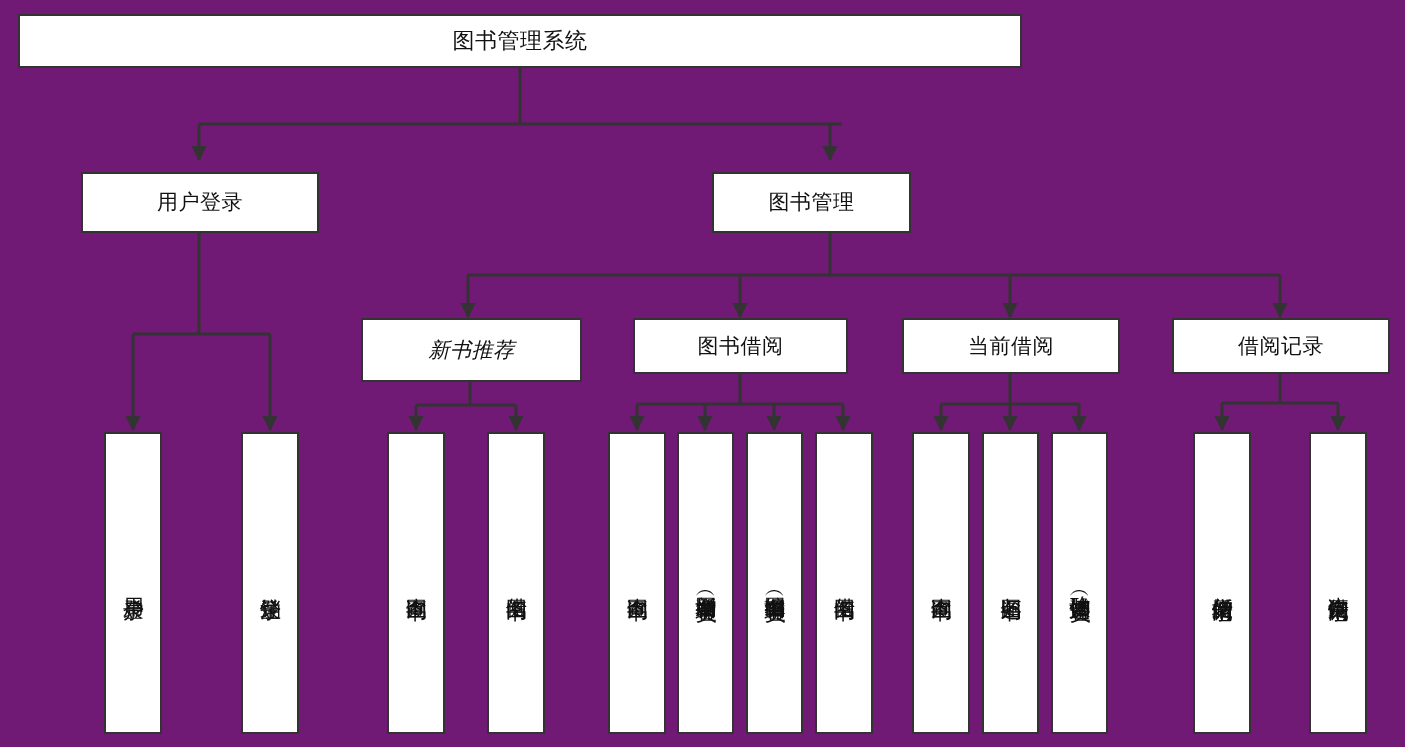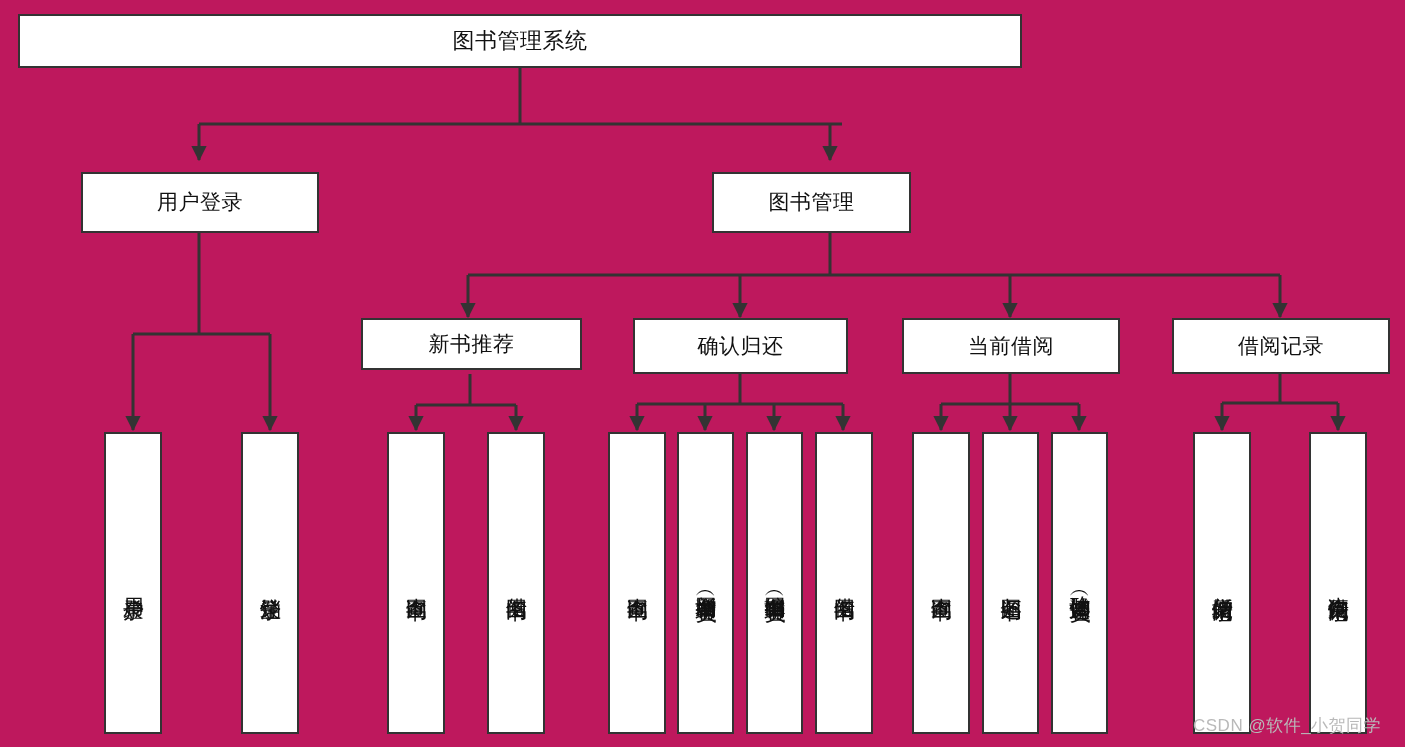--- a/index.html
+++ b/index.html
@@ -9,21 +9,21 @@
     background: #ffffff;
   }
   body {
     font-family: "Liberation Sans", "DejaVu Sans", sans-serif;
     color: #1a1a1a;
   }
   #diagram-root {
     position: relative;
     width: 1405px;
     height: 747px;
-    background: #be185d;
+    background: #701a75;
     overflow: hidden;
   }
   #wire-layer {
     position: absolute;
     left: 0;
     top: 0;
     width: 1405px;
     height: 747px;
     pointer-events: none;
   }
@@ -132,25 +132,25 @@
     <span class="node-label">图书管理系统</span>
   </div>
 
   <div class="node" style="left:81px; top:172px; width:238px; height:61px;">
     <span class="node-label">用户登录</span>
   </div>
   <div class="node" style="left:712px; top:172px; width:199px; height:61px;">
     <span class="node-label">图书管理</span>
   </div>
 
-  <div class="node" style="left:361px; top:318px; width:221px; height:52px;">
+  <div class="node" style="left:361px; top:318px; width:221px; height:64px;font-style:italic;">
     <span class="node-label">新书推荐</span>
   </div>
   <div class="node" style="left:633px; top:318px; width:215px; height:56px;">
-    <span class="node-label">确认归还</span>
+    <span class="node-label">图书借阅</span>
   </div>
   <div class="node" style="left:1172px; top:318px; width:218px; height:56px;">
     <span class="node-label">借阅记录</span>
   </div>
   <div class="node" style="left:902px; top:318px; width:218px; height:56px;">
     <span class="node-label">当前借阅</span>
   </div>
 
   <div class="node vertical" style="left:104px; top:432px; width:58px; height:302px;">
     <span class="node-label">用户登录</span>
@@ -189,15 +189,14 @@
     <span class="node-label">确认归还（管理员）</span>
   </div>
 
   <div class="node vertical" style="left:1193px; top:432px; width:58px; height:302px;">
     <span class="node-label">新增借阅记录</span>
   </div>
   <div class="node vertical" style="left:1309px; top:432px; width:58px; height:302px;">
     <span class="node-label">查询借阅记录</span>
   </div>
 
-  <div class="watermark" style="left:1193px; top:714px;">CSDN @软件_小贺同学</div>
 
 </div>
 
 </body></html>

